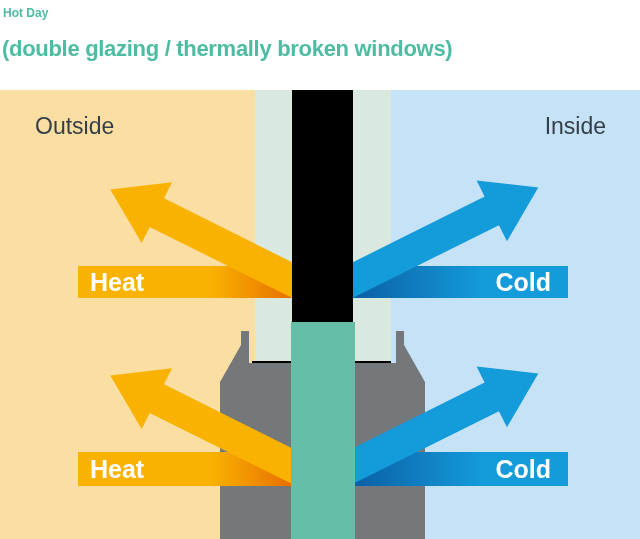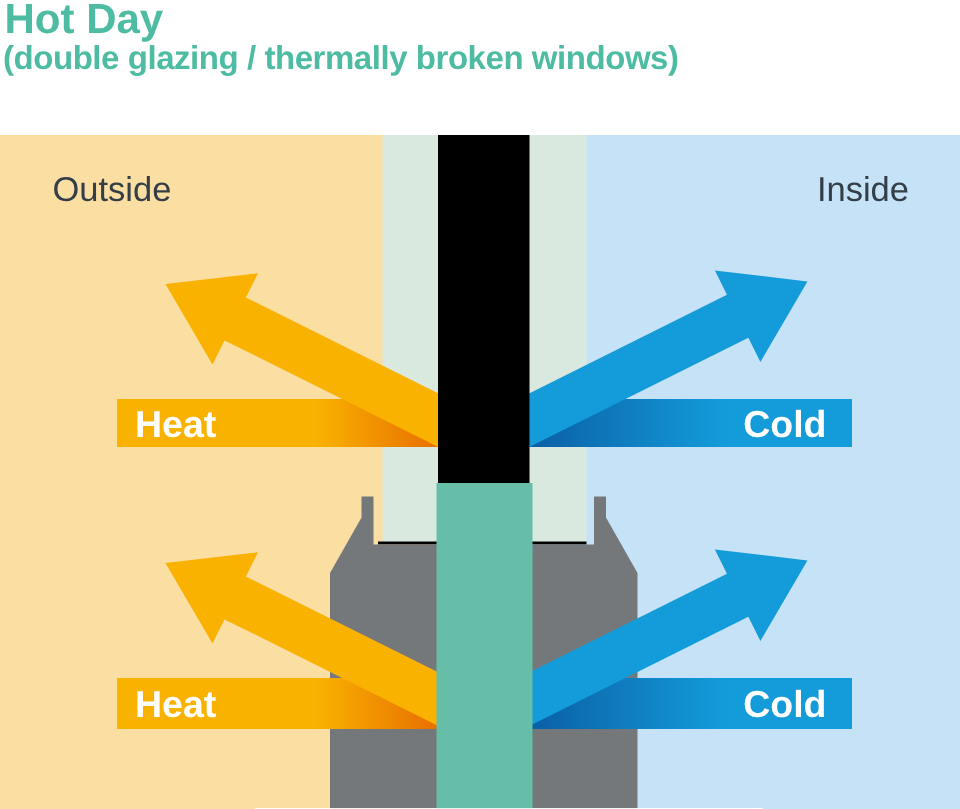--- a/index.html
+++ b/index.html
@@ -7,27 +7,27 @@
     position: relative;
     width: 640px;
     height: 539px;
     background: #ffffff;
     overflow: hidden;
     font-family: "Liberation Sans", sans-serif;
   }
   .header { position: absolute; top: 0; left: 0; width: 640px; height: 90px; }
   .title {
     margin: 1px 0 0 3px;
-    font-size: 28px;
+    font-size: 12px;
     font-weight: bold;
     line-height: 24px;
     color: #4DBCA2;
   }
   .subtitle {
-    margin: 0 0 0 2px;
+    margin: 10px 0 0 2px;
     font-size: 22px;
     font-weight: bold;
     letter-spacing: -0.3px;
     line-height: 27px;
     color: #4DBCA2;
   }
   .diagram { position: absolute; top: 90px; left: 0; }
   .scene-label { font-size: 23px; fill: #333E48; }
   .band-label  { font-size: 25px; font-weight: bold; fill: #FFFFFF; }
 </style>

